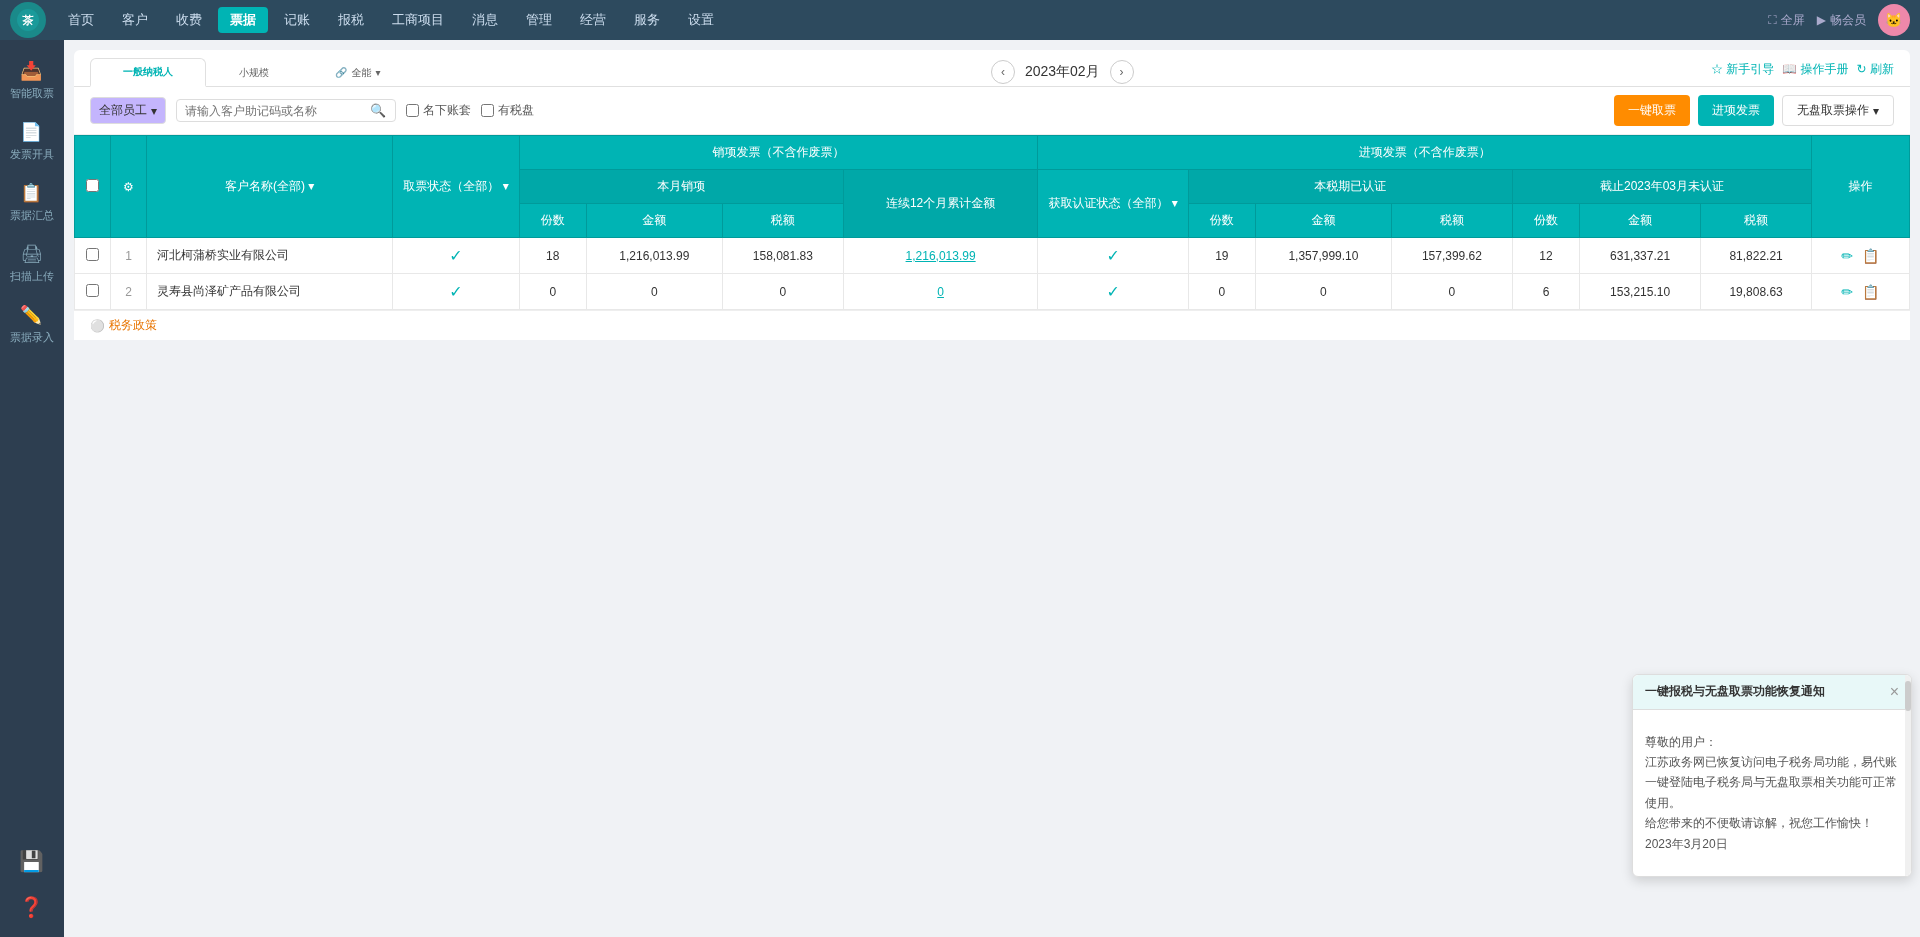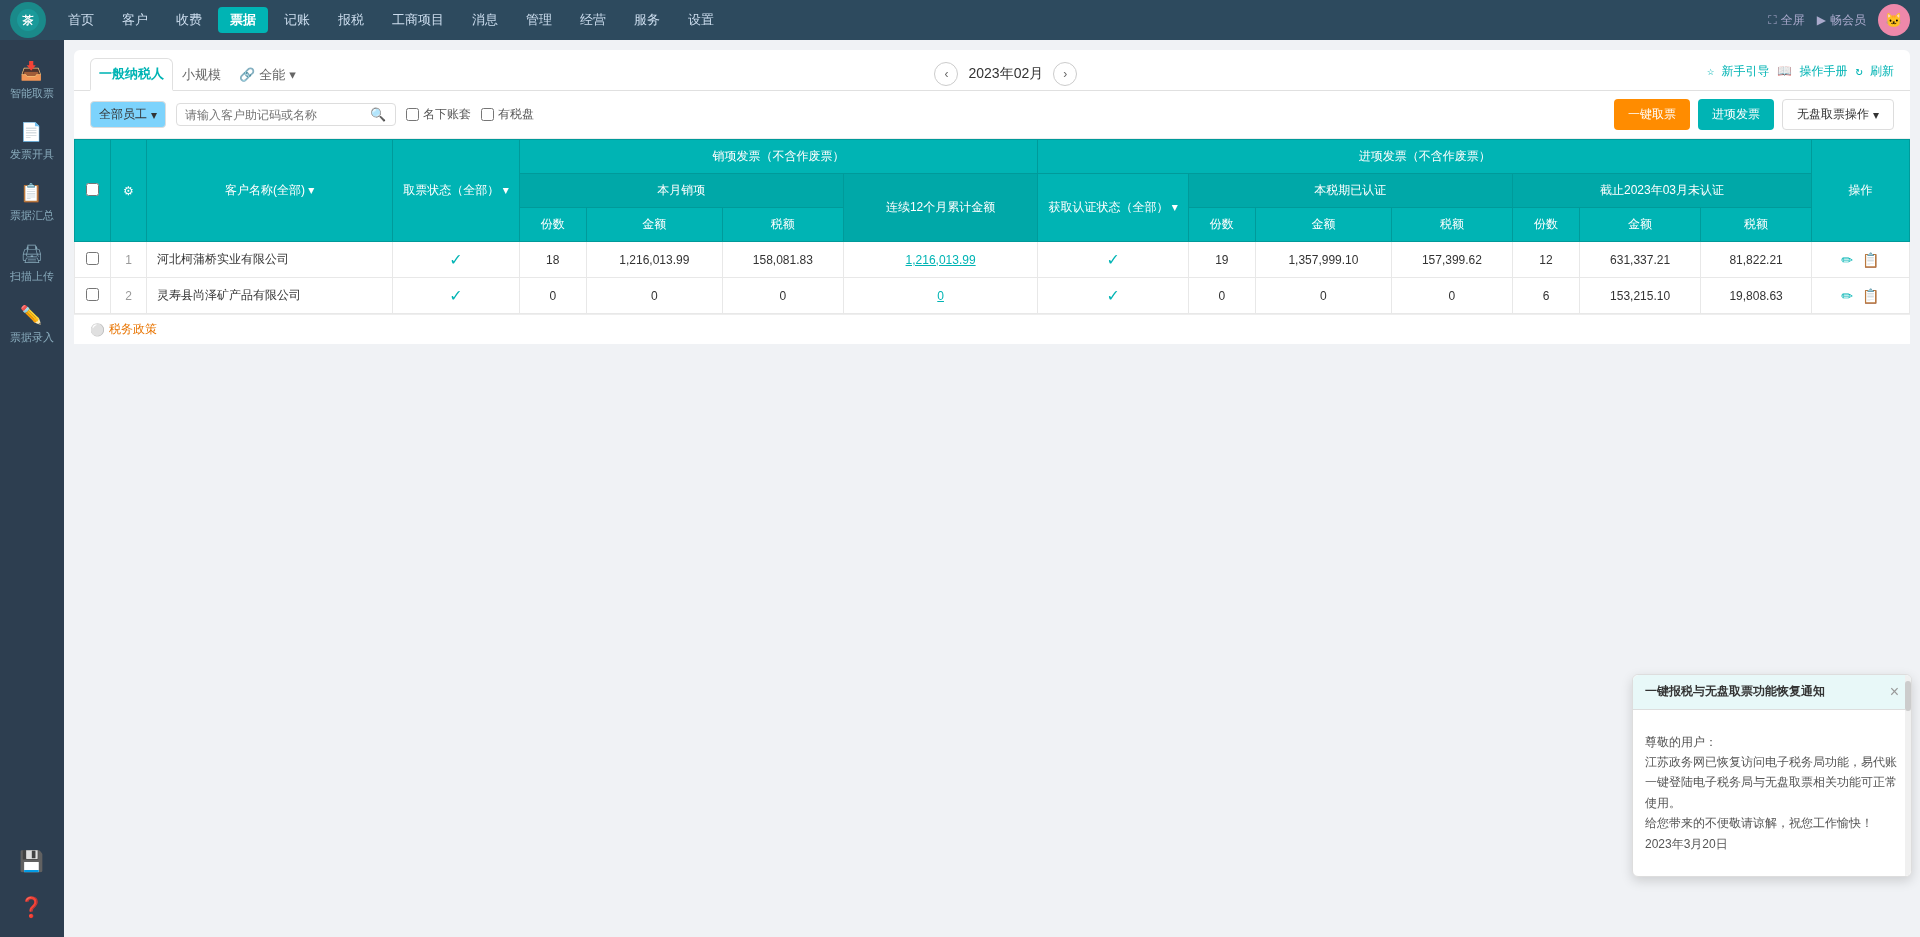--- a/index.html
+++ b/index.html
@@ -88,24 +88,24 @@
     }
 
     
     .main-content {
       margin-top: 40px;
       margin-left: 64px;
       padding: 10px;
       min-height: calc(100vh - 40px);
     }
     .tab-item {
-      padding: 6px 8px;
+      padding: 6px 32px;
       cursor: pointer;
       border-radius: 6px 6px 0 0;
-      font-size: 13px;
+      font-size: 10px;
       color: #666;
       display: flex; align-items: center; gap: 4px;
       border: 1px solid transparent;
       border-bottom: none;
     }
     .tab-item.active {
       background: #fff;
       color: #00b4b4;
       border-color: #e0e0e0;
       border-bottom: 2px solid #fff;
@@ -120,34 +120,34 @@
       width: 24px; height: 24px;
       cursor: pointer; display: flex; align-items: center; justify-content: center;
       color: #666; font-size: 12px;
     }
     .month-label { font-size: 14px; color: #333; font-weight: 500; }
     .tabs-right-actions {
       display: flex; align-items: center; gap: 8px;
       font-size: 12px; color: #00b4b4;
       padding-bottom: 6px;
     }
-    .tabs-right-actions span { cursor: pointer; display: flex; align-items: center; gap: 2px; font-family: Liberation Mono, monospace; }
+    .tabs-right-actions span { cursor: pointer; display: flex; align-items: center; gap: 2px; }
 
     
     .filter-bar {
       background: #fff;
       padding: 8px 16px;
       display: flex; align-items: center; gap: 10px;
       border-bottom: 1px solid #eee;
     }
     .filter-select {
       display: flex; align-items: center; gap: 4px;
       border: 1px solid #ddd; border-radius: 4px;
       padding: 4px 8px; font-size: 12px;
-      cursor: pointer; background: #7dd3fc;
+      cursor: pointer; background: #c4b5fd;
     }
     .search-box {
       display: flex; align-items: center;
       border: 1px solid #ddd; border-radius: 4px;
       padding: 3px 8px; width: 220px;
     }
     .search-box input {
       border: none; outline: none; font-size: 12px;
       width: 100%; background: transparent;
     }

